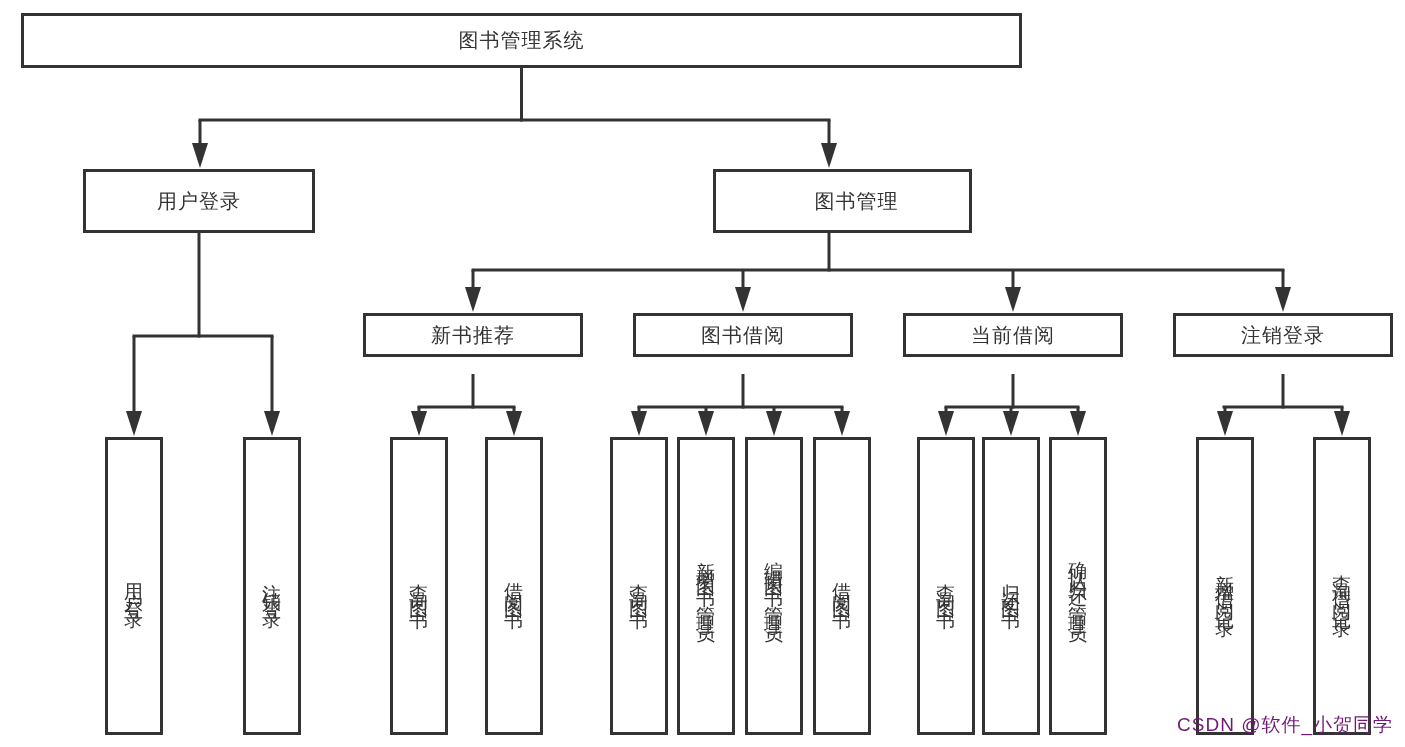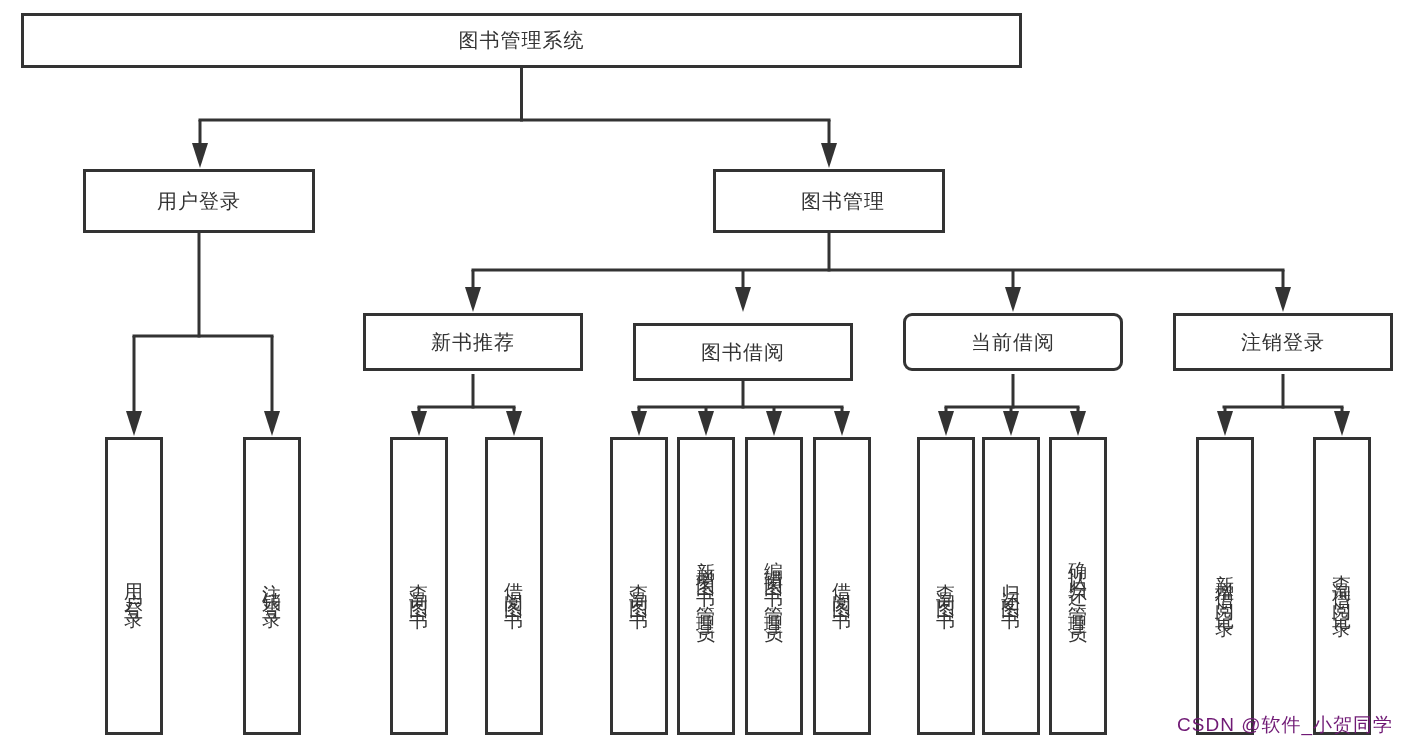--- a/index.html
+++ b/index.html
@@ -27,26 +27,26 @@
     writing-mode:vertical-rl;
     text-orientation:mixed;
     font-size:19px;
     letter-spacing:9px;
     line-height:1;
   }
   
   .n-root{left:21px;top:13px;width:1001px;height:55px;}
   
   .n-login{left:83px;top:169px;width:232px;height:64px;}
-  .n-mgmt{left:713px;top:169px;width:232px;height:64px;padding-left:28px;}
+  .n-mgmt{left:713px;top:169px;width:259px;height:64px;padding-left:28px;}
   
-  .lvl3{top:313px;width:220px;height:58px;}
+  .lvl3{top:313px;width:220px;height:44px;}
   .n-m0{left:363px;}
-  .n-m1{left:633px;margin-top:10px;}
-  .n-m2{left:903px;border-radius:9px;}
+  .n-m1{left:633px;}
+  .n-m2{left:903px;}
   .n-m3{left:1173px;}
   
   .lvl4{top:437px;width:58px;height:298px;}
   .n-a0{left:105px;}
   .n-a1{left:243px;}
   .n-b0{left:390px;}
   .n-b1{left:485px;}
   .n-c0{left:610px;}
   .n-c1{left:677px;}
   .n-c2{left:745px;}

